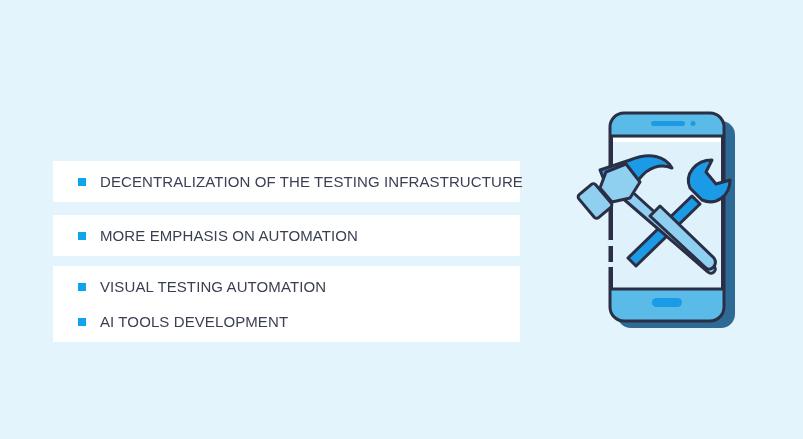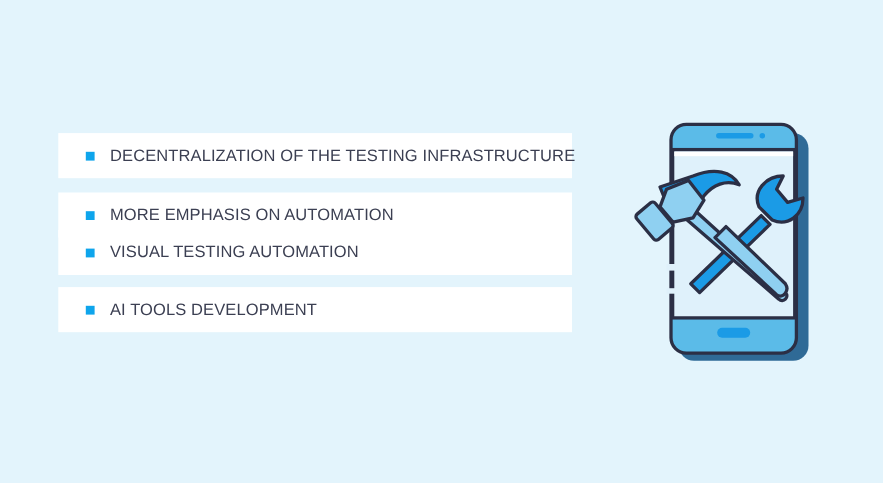--- a/index.html
+++ b/index.html
@@ -1,35 +1,35 @@
 <!DOCTYPE html>
 <html><head>
 <meta charset="utf-8">
 <style>
   html,body{margin:0;padding:0;}
   body{width:803px;height:439px;background:#e3f4fc;position:relative;overflow:hidden;font-family:"Liberation Sans",sans-serif;}
   .list{position:absolute;left:53px;top:121px;width:467px;}
-  .item{position:absolute;left:0;width:467px;height:41px;background:#ffffff;display:flex;align-items:center;}
+  .item{position:absolute;left:0;width:467px;height:41px;background:#ffffff;display:flex;align-items:center;margin-top:40px;}
   .bullet{width:8px;height:8px;background:#0ea5ec;margin-left:25px;margin-right:14px;flex:none;}
   .label{color:#3b3f52;font-size:15px;letter-spacing:0.1px;white-space:nowrap;}
   .illus{position:absolute;left:575px;top:105px;width:185px;height:230px;}
 </style>
 </head>
 <body>
 
 <div class="list">
   <div class="item" style="top:0px">
     <span class="bullet"></span>
     <span class="label">DECENTRALIZATION OF THE TESTING INFRASTRUCTURE</span>
   </div>
   <div class="item" style="top:54px">
     <span class="bullet"></span>
     <span class="label">MORE EMPHASIS ON AUTOMATION</span>
   </div>
-  <div class="item" style="top:88px">
+  <div class="item" style="top:105px">
     <span class="bullet"></span>
     <span class="label">VISUAL TESTING AUTOMATION</span>
   </div>
   <div class="item" style="top:140px">
     <span class="bullet"></span>
     <span class="label">AI TOOLS DEVELOPMENT</span>
   </div>
 </div>
 
 <div class="illus">

